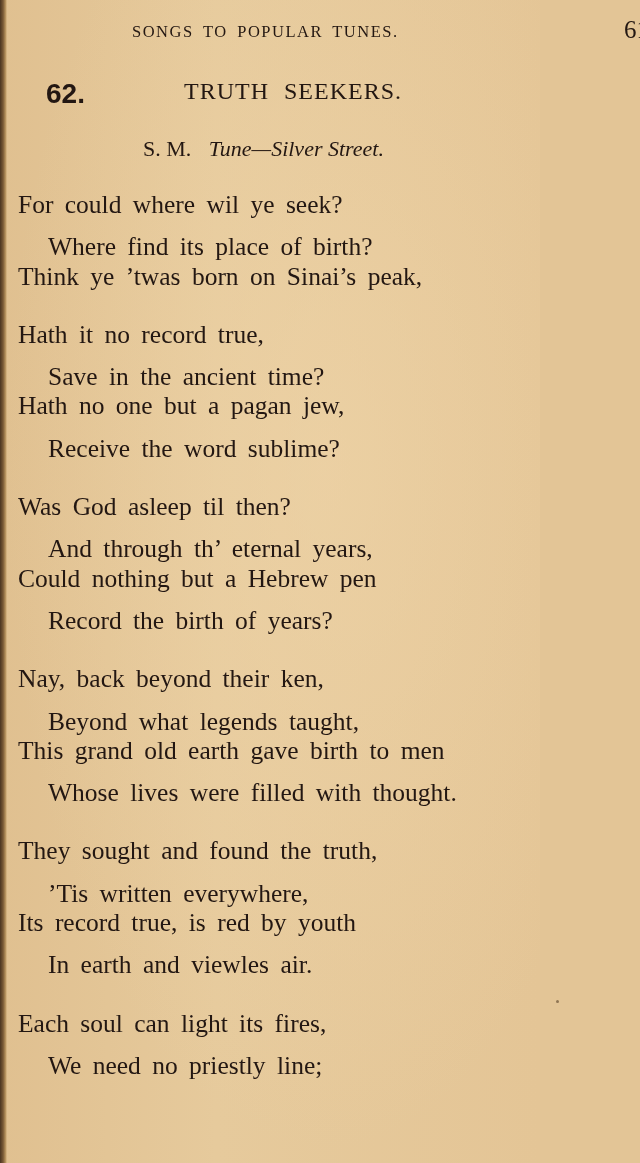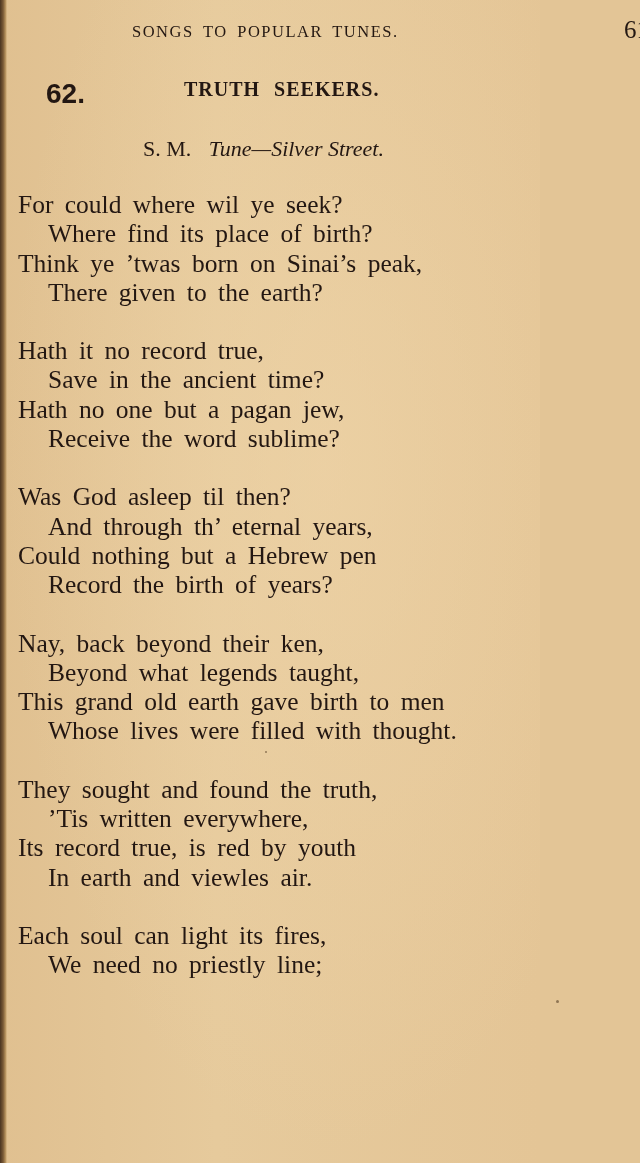--- a/index.html
+++ b/index.html
@@ -54,25 +54,24 @@
       top: 78px;
       left: 46px;
       font-size: 28px;
       font-weight: 700;
       font-family: "Liberation Sans", sans-serif;
     }
     .hymn-title {
       position: absolute;
       top: 78px;
       left: 184px;
-      font-size: 20px;
+      font-size: 24px;
       letter-spacing: 1px;
       word-spacing: 8px;
       font-family: "Liberation Serif", serif;
-      font-weight: bold;
     }
     .meter-line {
       position: absolute;
       top: 136px;
       left: 143px;
       font-size: 22px;
       font-family: "Liberation Serif", serif;
     }
     .meter-line .meter {
       margin-right: 12px;
@@ -91,20 +90,21 @@
     .stanza {
       margin: 0 0 29px 0;
     }
     .line {
       height: 29.3px;
       line-height: 29.3px;
       white-space: nowrap;
     }
     .line.indent {
       padding-left: 30px;
+      margin-top: 13px;
     }
     .speck {
       position: absolute;
       width: 3px; height: 3px;
       border-radius: 50%;
       background: #6b5438;
       opacity: 0.7;
     }
   </style>
 </head>
@@ -122,21 +122,20 @@
   <div class="meter-line">
     <span class="meter">S. M.</span>
     <span class="tune">Tune—Silver Street.</span>
   </div>
 
   <div class="verses">
     <div class="stanza">
       <div class="line">For could where wil ye seek?</div>
       <div class="line indent">Where find its place of birth?</div>
       <div class="line">Think ye ’twas born on Sinai’s peak,</div>
-      <div class="line indent">There given to the earth?</div>
     </div>
     <div class="stanza">
       <div class="line">Hath it no record true,</div>
       <div class="line indent">Save in the ancient time?</div>
       <div class="line">Hath no one but a pagan jew,</div>
       <div class="line indent">Receive the word sublime?</div>
     </div>
     <div class="stanza">
       <div class="line">Was God asleep til then?</div>
       <div class="line indent">And through th’ eternal years,</div>

